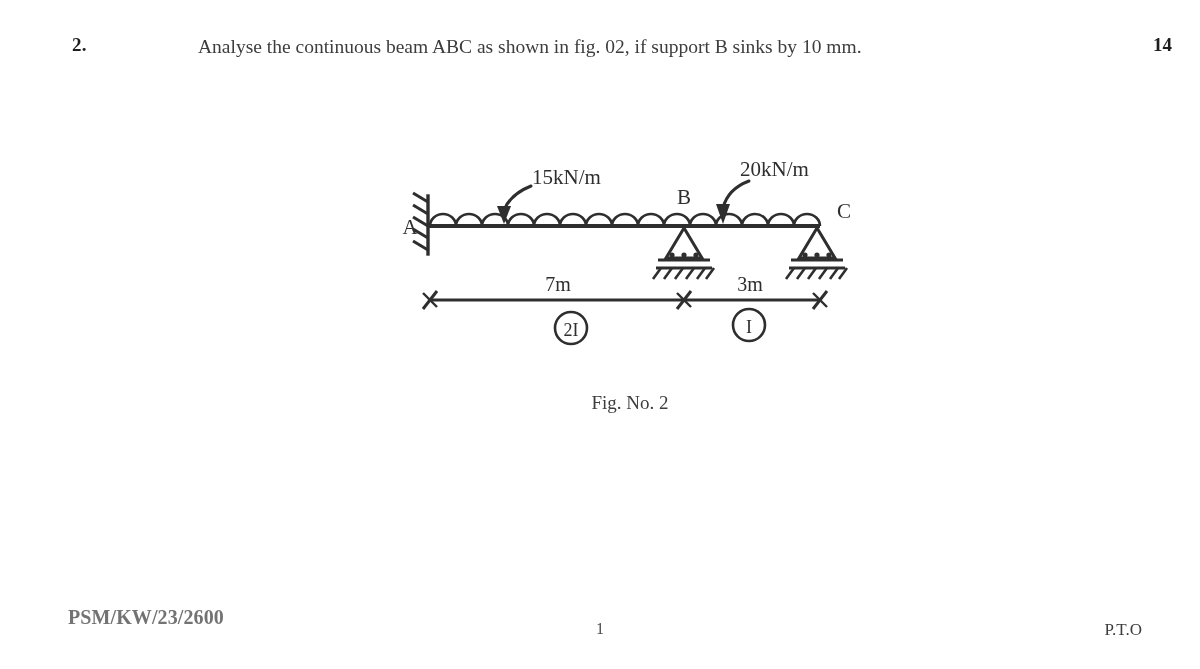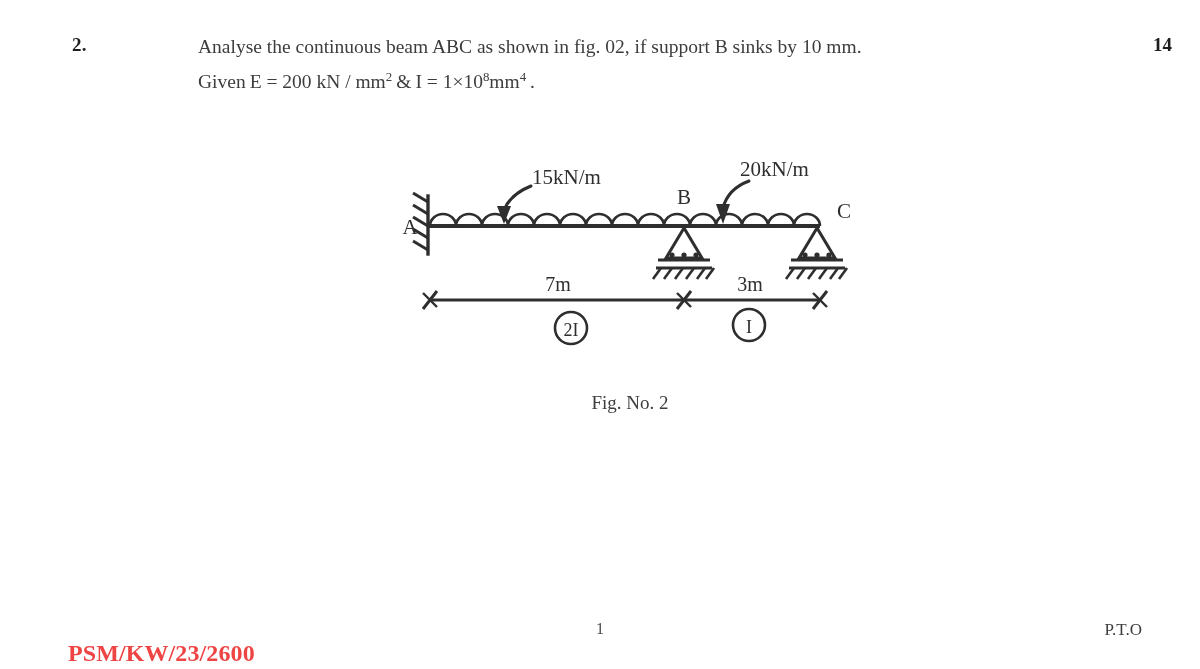--- a/index.html
+++ b/index.html
@@ -83,24 +83,24 @@
     text-align: center;
     font-size: 19px;
     color: #3d3d3d;
     margin-top: 44px;
   }
 
   
   .footer-left {
     position: absolute;
     left: 68px;
-    top: 640px;
-    font-size: 24px;
+    top: 606px;
+    font-size: 20px;
     font-weight: bold;
-    color: #ef4444;
+    color: #737373;
     letter-spacing: 0.1px;
   }
   .footer-center {
     position: absolute;
     left: 0;
     top: 620px;
     width: 1200px;
     text-align: center;
     font-size: 16px;
     color: #4a4a4a;
@@ -122,23 +122,20 @@
 </style>
 </head>
 <body>
 
 <div class="page">
 
   <div class="q-number">2.</div>
 
   <div class="q-body">
     <div class="q-line1">Analyse the continuous beam ABC as shown in fig. 02, if support B sinks by 10 mm.</div>
-    <div class="q-line2">
-      <span>Given</span><span class="sp"></span><span>E = 200 kN / mm</span><sup class="exp">2</sup><span class="sp"></span><span>&amp;</span><span class="sp"></span><span>I = 1×10</span><sup class="exp">8</sup><span>mm</span><sup class="exp">4</sup><span class="sp"></span><span>.</span>
-    </div>
   </div>
 
   <div class="marks">14</div>
 
   <div class="figure">
     <svg width="500" height="250" viewBox="0 0 500 250" xmlns="http://www.w3.org/2000/svg">
 
       <g>
         <line x1="48" y1="48" x2="48" y2="106" stroke="#2e2e2e" stroke-width="3.4" stroke-linecap="square"></line>
         <line x1="48" y1="54" x2="33" y2="45" stroke="#2e2e2e" stroke-width="3"></line>

